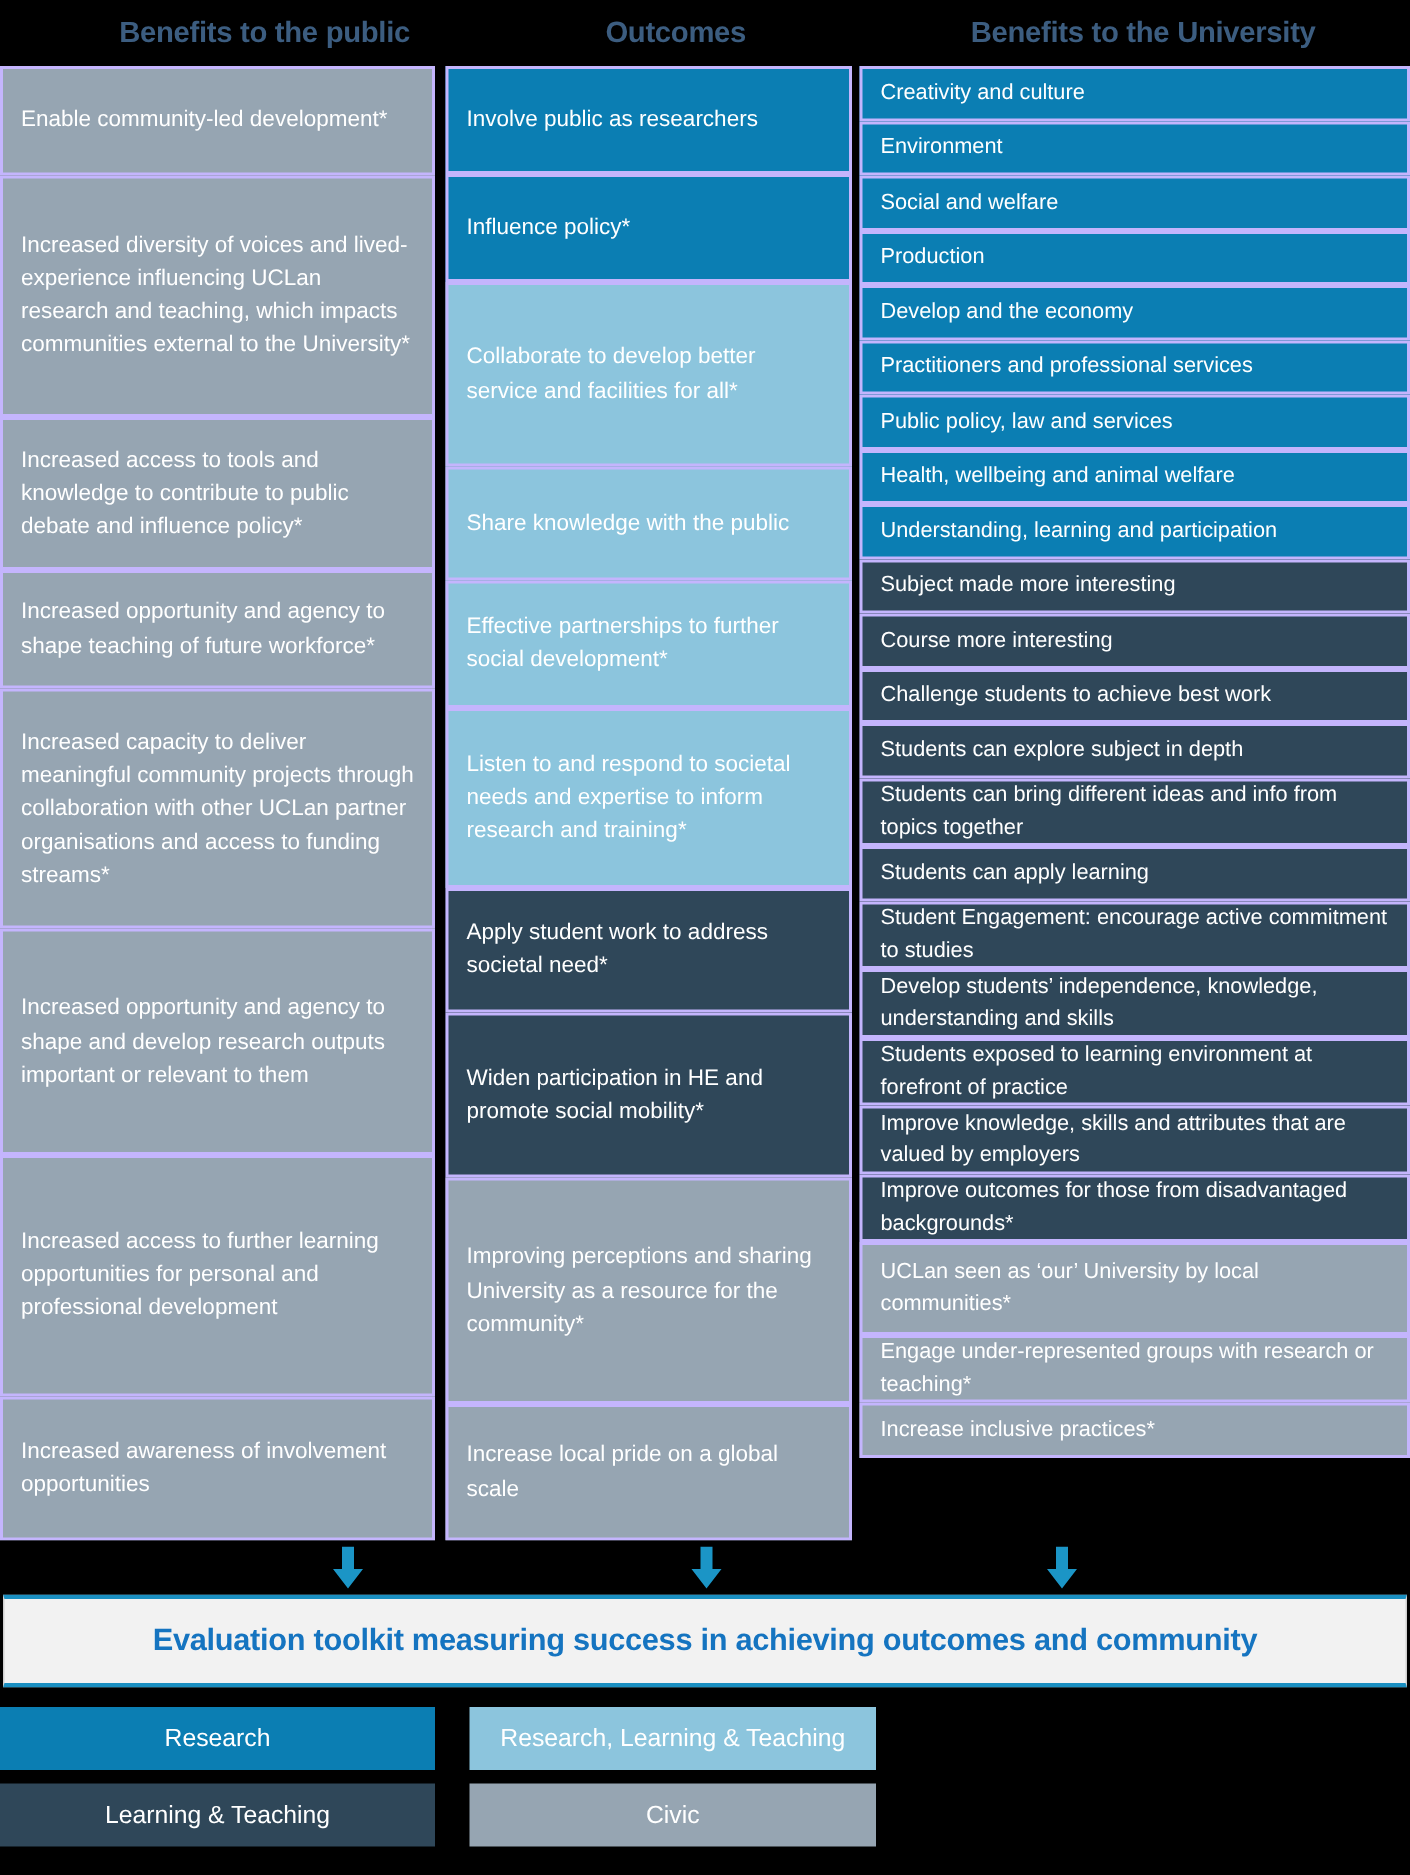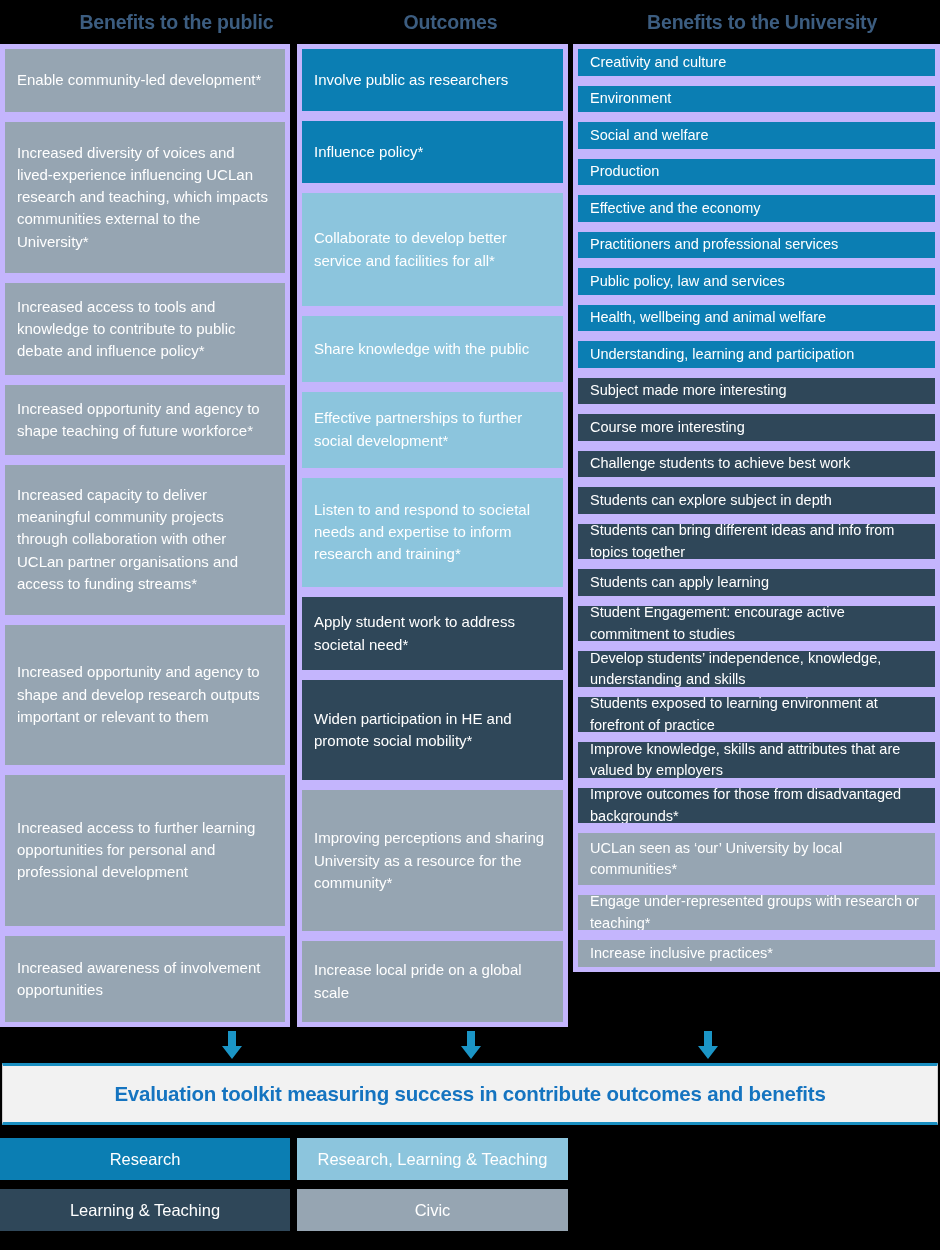--- a/index.html
+++ b/index.html
@@ -48,21 +48,21 @@
   }
   .col-public    { width: 290px; margin-right: 7px; }
   .col-outcomes  { width: 271px; margin-right: 5px; }
   .col-university{ width: 367px; }
 
   .cell {
     box-sizing: border-box;
     display: flex;
     align-items: center;
     color: #ffffff;
-    border: 5px solid #c4b5fd;
+    border: 2px solid #c4b5fd;
     padding: 0 12px;
     font-size: 15px;
     line-height: 1.48;
     overflow: hidden;
   }
   .cell.small { font-size: 14.5px; }
 
   
   .c-grey  { background: #96a5b2; }
   .c-blue  { background: #0b7eb3; }
@@ -118,21 +118,21 @@
     margin-bottom: 9px;
   }
   .swatch {
     box-sizing: border-box;
     display: flex;
     align-items: center;
     justify-content: center;
     color: #ffffff;
     font-size: 16.5px;
   }
-  .sw-a { width: 290px; margin-right: 7px; justify-content: center; }
+  .sw-a { width: 290px; margin-right: 23px; justify-content: center; }
   .sw-b { width: 271px; }
   .sw-spacer { flex: 1; }
 </style>
 </head>
 <body>
 
 <div class="headers">
   <div class="hdr hdr-1">Benefits to the public</div>
   <div class="hdr hdr-2">Outcomes</div>
   <div class="hdr hdr-3">Benefits to the University</div>
@@ -204,21 +204,21 @@
       <div class="cell c-blue small" style="height: 36px;">
         <span>Environment</span>
       </div>
       <div class="cell c-blue small" style="height: 37px;">
         <span>Social and welfare</span>
       </div>
       <div class="cell c-blue small" style="height: 36px;">
         <span>Production</span>
       </div>
       <div class="cell c-blue small" style="height: 37px;">
-        <span>Effective and the economy</span>
+        <span>Develop and the economy</span>
       </div>
       <div class="cell c-blue small" style="height: 36px;">
         <span>Practitioners and professional services</span>
       </div>
       <div class="cell c-blue small" style="height: 37px;">
         <span>Public policy, law and services</span>
       </div>
       <div class="cell c-blue small" style="height: 36px;">
         <span>Health, wellbeing and animal welfare</span>
       </div>
@@ -283,21 +283,21 @@
     </div>
     <div class="arrow" style="left: 695px;">
       <svg width="26" height="30" viewBox="0 0 26 30">
         <polygon points="9,0 17,0 17,15 23,15 13,28 3,15 9,15" fill="#1b95c6"></polygon>
       </svg>
     </div>
   </div>
 
 <div class="eval-wrap">
   <div class="eval-bar">
-    <span class="eval-text">Evaluation toolkit measuring success in contribute outcomes and benefits</span>
+    <span class="eval-text">Evaluation toolkit measuring success in achieving outcomes and community</span>
   </div>
 </div>
 
 <div class="legend">
   <div class="legend-row">
     <div class="swatch sw-a c-blue">
       <span>Research</span>
     </div>
     <div class="swatch sw-b c-lblue">
       <span>Research, Learning &amp; Teaching</span>

